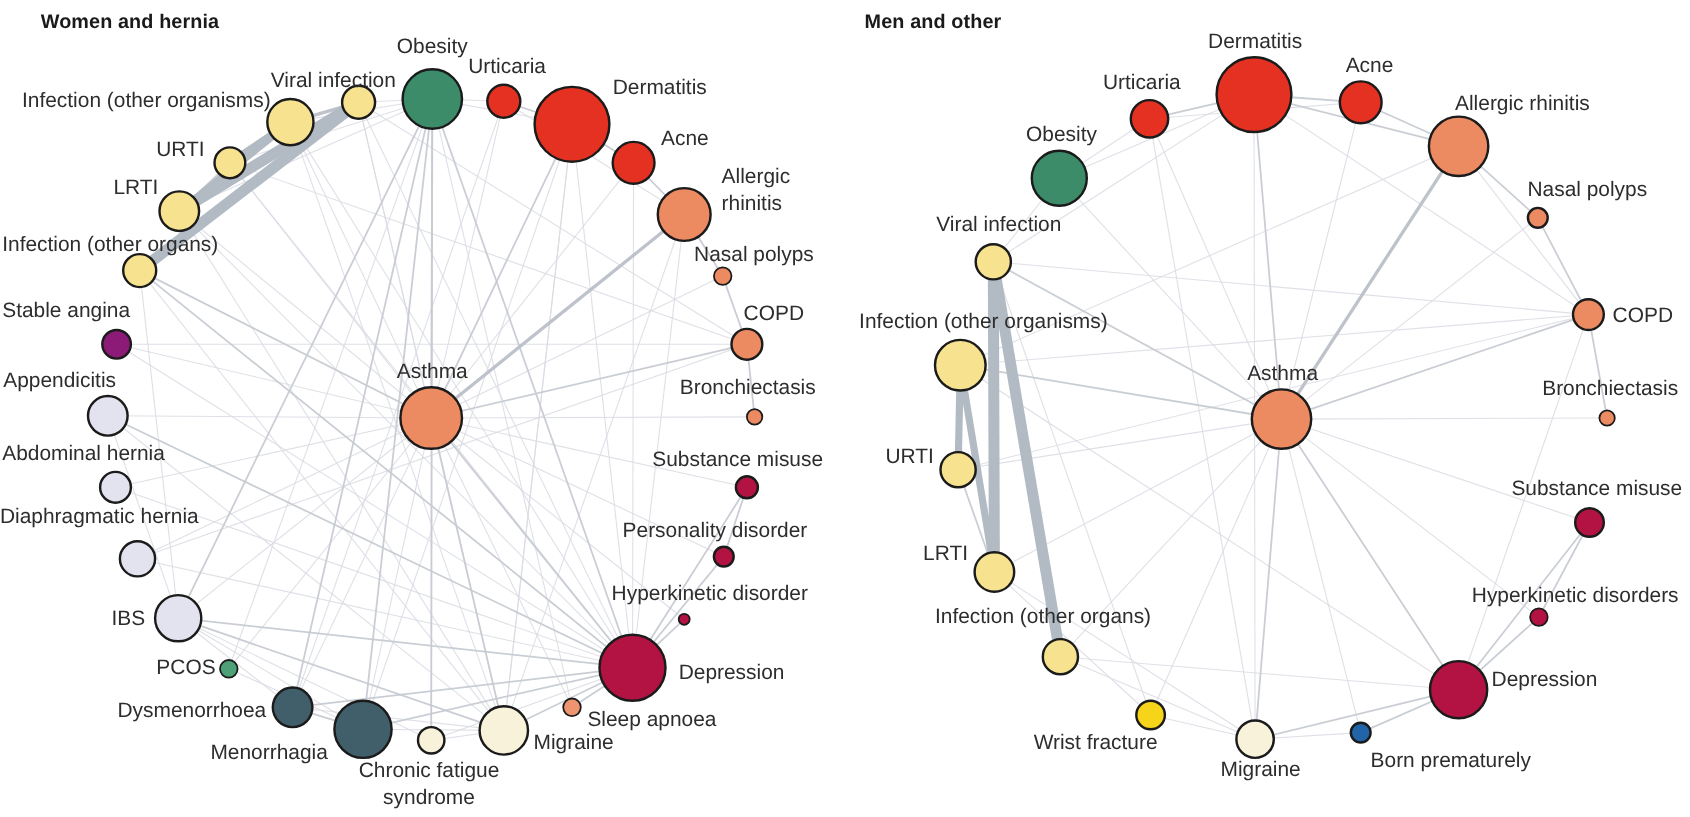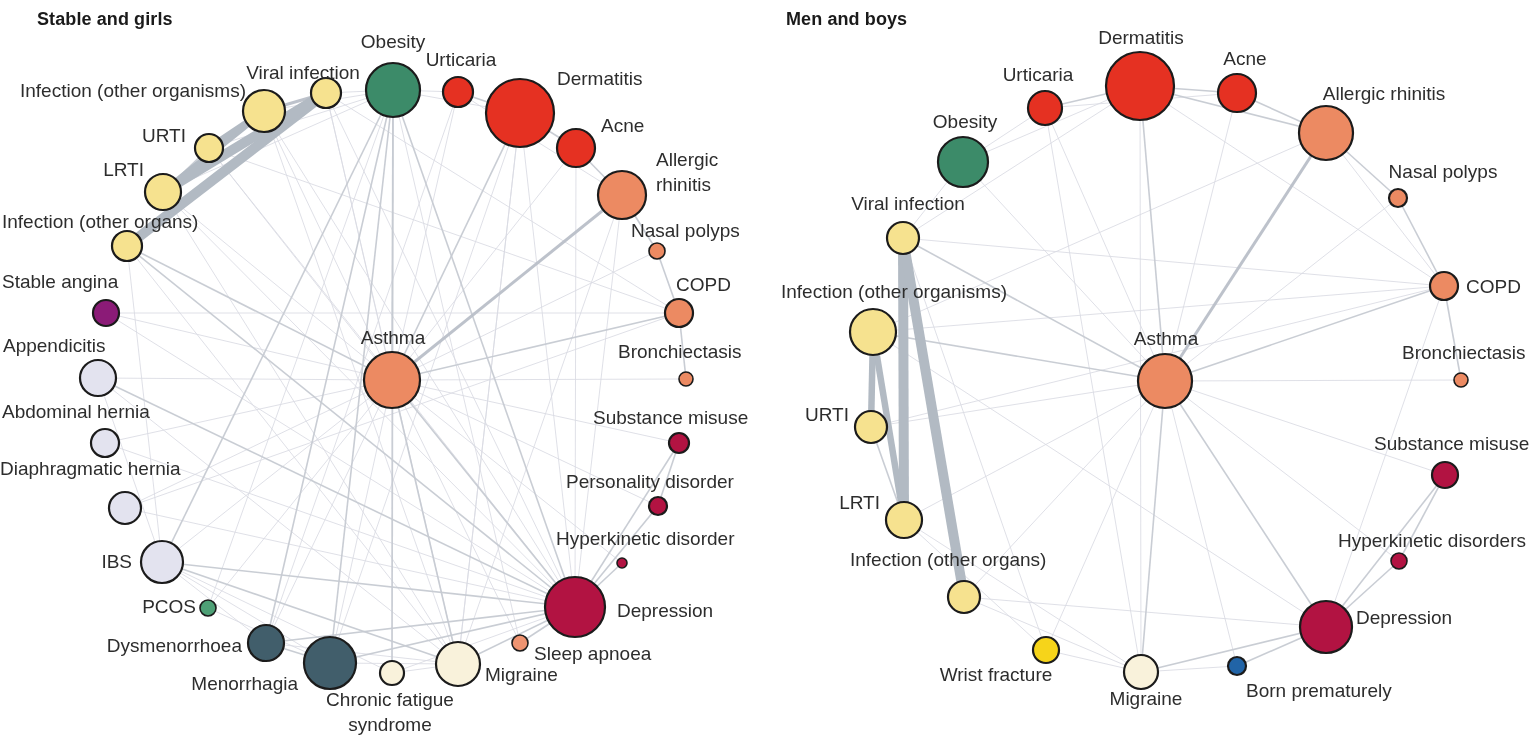--- a/index.html
+++ b/index.html
@@ -272,15 +272,15 @@
         <text x="1146" y="705" text-anchor="middle" class="node-label" fill="#2d2d2d"><tspan x="1146" y="705">Migraine</tspan></text>
         <text x="996" y="681" text-anchor="middle" class="node-label" fill="#2d2d2d"><tspan x="996" y="681">Wrist fracture</tspan></text>
         <text x="850" y="566" text-anchor="start" class="node-label" fill="#2d2d2d"><tspan x="850" y="566">Infection (other organs)</tspan></text>
         <text x="880" y="509" text-anchor="end" class="node-label" fill="#2d2d2d"><tspan x="880" y="509">LRTI</tspan></text>
         <text x="849" y="421" text-anchor="end" class="node-label" fill="#2d2d2d"><tspan x="849" y="421">URTI</tspan></text>
         <text x="781" y="298" text-anchor="start" class="node-label" fill="#2d2d2d"><tspan x="781" y="298">Infection (other organisms)</tspan></text>
         <text x="908" y="210" text-anchor="middle" class="node-label" fill="#2d2d2d"><tspan x="908" y="210">Viral infection</tspan></text>
         <text x="1166" y="345" text-anchor="middle" class="node-label" fill="#2d2d2d"><tspan x="1166" y="345">Asthma</tspan></text>
       </g>
     </svg>
-  <div class="panel-title" id="title-women">Stable and girls</div>
-  <div class="panel-title" id="title-men">Men and boys</div>
+  <div class="panel-title" id="title-women">Women and hernia</div>
+  <div class="panel-title" id="title-men">Men and other</div>
 </div>
 
 </body></html>

